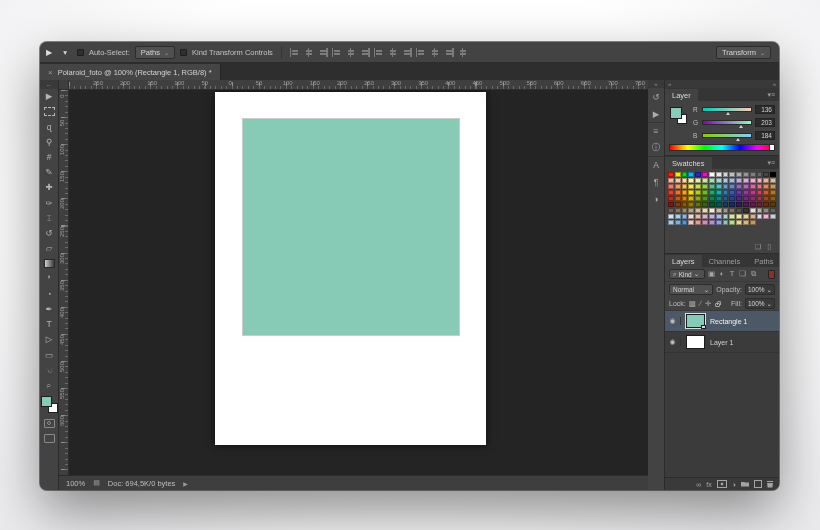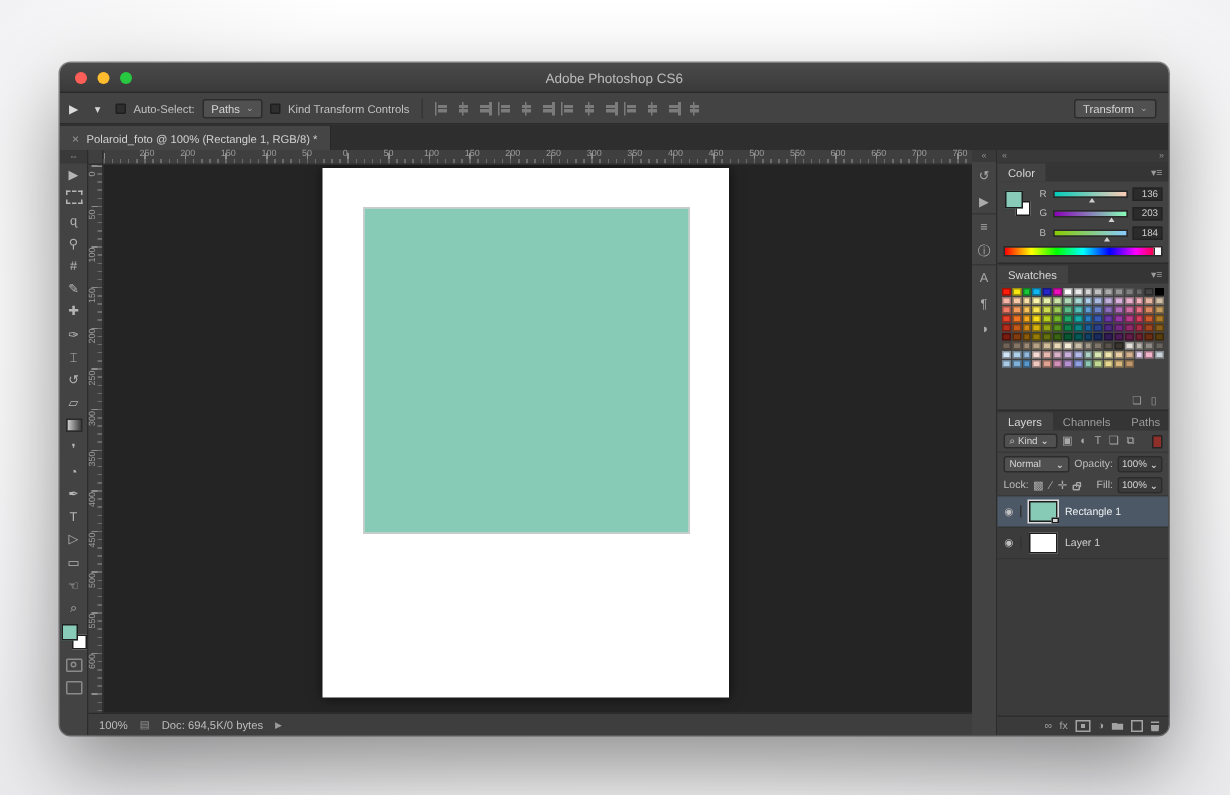--- a/index.html
+++ b/index.html
@@ -172,28 +172,20 @@
     clip-path:polygon(0 0,40% 0,50% 20%,100% 20%,100% 100%,0 100%); }
   .i-new::before { content:""; width:6px; height:6px; border:1px solid #a3a3a3; display:block; }
   .i-trash::before { content:""; width:6px; height:7px; display:block;
     background:linear-gradient(#a3a3a3 0 1px, transparent 1px 2px, #a3a3a3 2px); clip-path:polygon(0 0,100% 0,100% 20%,90% 100%,10% 100%,0 20%); }
 </style>
 </head>
 <body>
 
 <div class="window">
 
-  <div class="titlebar">
-    <div class="lights">
-      <div class="light l-close"></div>
-      <div class="light l-min"></div>
-      <div class="light l-zoom"></div>
-    </div>
-    <div class="title">Adobe Photoshop CS6</div>
-  </div>
 
   <div class="optionsbar">
     <span class="opt-toolico">▶</span>
     <span class="dd caret" style="border:none;background:none">▾</span>
     <span class="chk"></span>
     <span>Auto-Select:</span>
     <span class="dd">
       <span>Paths</span>
       <span class="caret">⌄</span>
     </span>
@@ -386,21 +378,21 @@
     </div>
 
     <div class="panels">
       <div class="panels-head">
         <span>«</span>
         <span>»</span>
       </div>
 
       <div class="color-panel">
         <div class="phead">
-          <span class="ptab">Color</span>
+          <span class="ptab">Layer</span>
           <span class="pmenu">▾≡</span>
         </div>
         <div class="cp-body">
           <div class="cp-sw">
             <span class="bg"></span>
             <span class="fg"></span>
           </div>
           <div class="cp-sliders">
               <div class="ch-row">
               <span class="ch-label">R</span>

